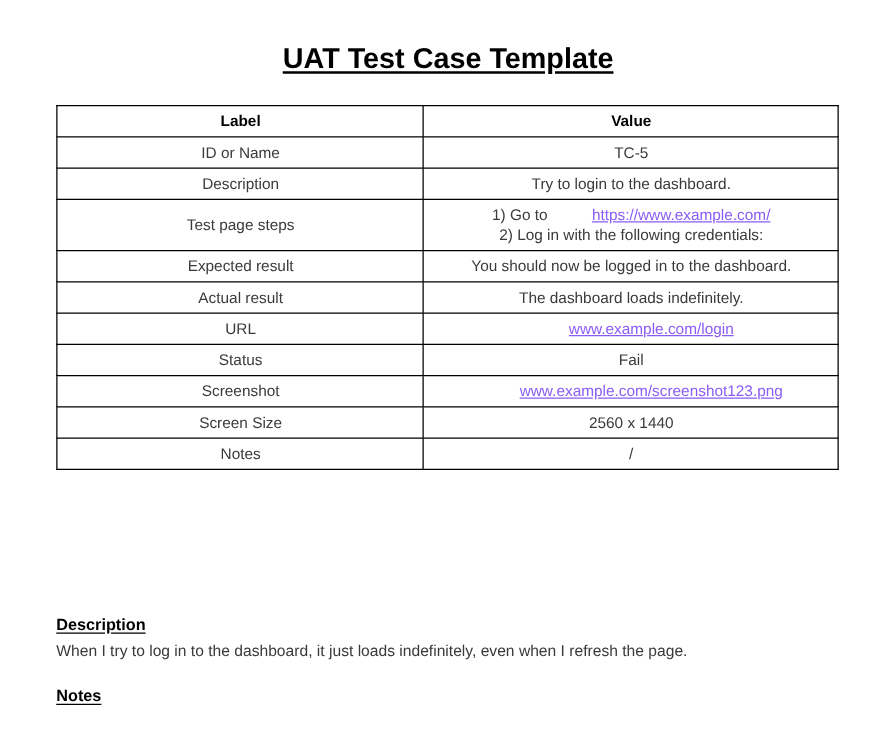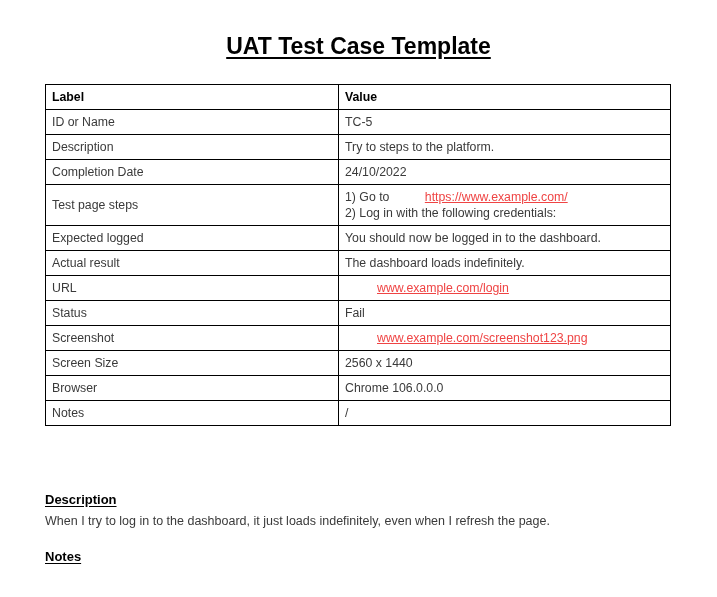--- a/index.html
+++ b/index.html
@@ -42,37 +42,37 @@
     width: 625px;
     table-layout: fixed;
   }
   table.uat td, table.uat th {
     border: 1px solid #000000;
     padding: 3px 5px 3px 6px;
     font-size: 12.3px;
     line-height: 1.32;
     color: #3a3a3a;
     vertical-align: middle;
-    text-align: left;
+    text-align: center;
     font-weight: normal;
     height: 18px;
     overflow: hidden;
   }
   table.uat th {
     font-weight: bold;
     color: #000000;
   }
   col.c-label { width: 293px; }
   col.c-value { width: 332px; }
   tr.tall td { height: 34px; }
   td.steps-cell {
     line-height: 1.42;
   }
   a.link {
-    color: #ef4444;
+    color: #8b5cf6;
     text-decoration: underline;
     padding-left: 32px;
   }
   .section {
     position: absolute;
     left: 45px;
     width: 640px;
   }
   .section-heading {
     font-size: 13px;
@@ -112,32 +112,28 @@
           <th>Value</th>
         </tr>
       </thead>
       <tbody>
         <tr>
           <td>ID or Name</td>
           <td>TC-5</td>
         </tr>
         <tr>
           <td>Description</td>
-          <td>Try to steps to the platform.</td>
-        </tr>
-        <tr>
-          <td>Completion Date</td>
-          <td>24/10/2022</td>
+          <td>Try to login to the dashboard.</td>
         </tr>
         <tr class="tall">
           <td>Test page steps</td>
           <td class="steps-cell"><span>1) Go to </span><a class="link" href="#">https://www.example.com/</a><br><span>2) Log in with the following credentials:</span></td>
         </tr>
         <tr>
-          <td>Expected logged</td>
+          <td>Expected result</td>
           <td>You should now be logged in to the dashboard.</td>
         </tr>
         <tr>
           <td>Actual result</td>
           <td>The dashboard loads indefinitely.</td>
         </tr>
         <tr>
           <td>URL</td>
           <td><a class="link" href="#">www.example.com/login</a></td>
         </tr>
@@ -147,24 +143,20 @@
         </tr>
         <tr>
           <td>Screenshot</td>
           <td><a class="link" href="#">www.example.com/screenshot123.png</a></td>
         </tr>
         <tr>
           <td>Screen Size</td>
           <td>2560 x 1440</td>
         </tr>
         <tr>
-          <td>Browser</td>
-          <td>Chrome 106.0.0.0</td>
-        </tr>
-        <tr>
           <td>Notes</td>
           <td>/</td>
         </tr>
       </tbody>
     </table>
   </div>
 
   <div class="section sec-description">
     <div class="section-heading">Description</div>
     <p class="section-body">When I try to log in to the dashboard, it just loads indefinitely, even when I refresh the page.</p>

